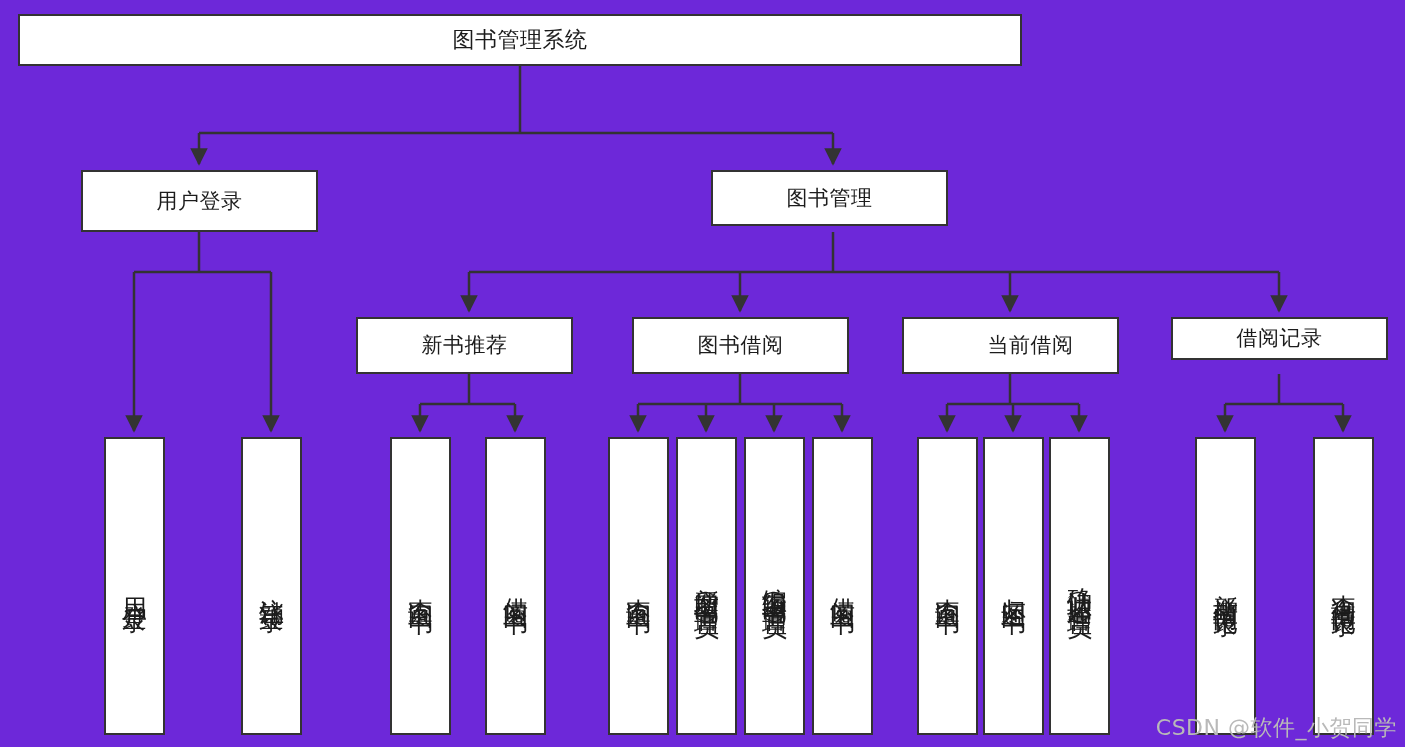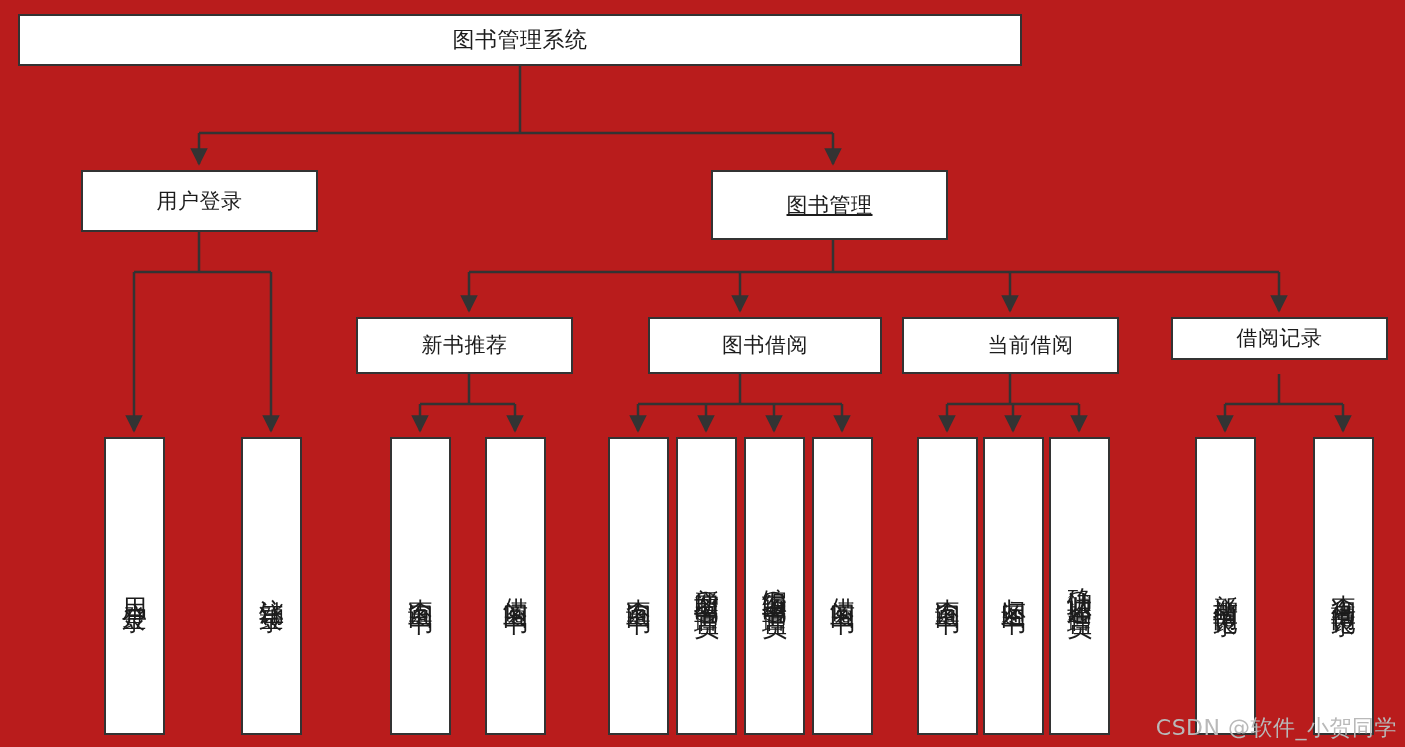--- a/index.html
+++ b/index.html
@@ -7,21 +7,21 @@
     padding: 0;
     background: #ffffff;
   }
   body {
     font-family: "DejaVu Sans", "Liberation Sans", sans-serif;
   }
   #canvas {
     position: relative;
     width: 1405px;
     height: 747px;
-    background: #b91c1c;
+    background: #6d28d9;
     overflow: hidden;
   }
   .edges {
     position: absolute;
     left: 0;
     top: 0;
     width: 1405px;
     height: 747px;
     pointer-events: none;
   }
@@ -125,28 +125,28 @@
     </g>
   </svg>
 
   <div class="node h root" style="left:18px; top:14px; width:1004px; height:52px;">
     <span class="label">图书管理系统</span>
   </div>
 
   <div class="node h" style="left:81px; top:170px; width:237px; height:62px;">
     <span class="label">用户登录</span>
   </div>
-  <div class="node h" style="left:711px; top:170px; width:237px; height:70px;text-decoration:underline;">
+  <div class="node h" style="left:711px; top:170px; width:237px; height:56px;">
     <span class="label">图书管理</span>
   </div>
 
   <div class="node h" style="left:356px; top:317px; width:217px; height:57px;">
     <span class="label">新书推荐</span>
   </div>
-  <div class="node h" style="left:648px; top:317px; width:234px; height:57px;">
+  <div class="node h" style="left:632px; top:317px; width:217px; height:57px;">
     <span class="label">图书借阅</span>
   </div>
   <div class="node h" style="left:902px; top:317px; width:217px; height:57px;padding-left:40px;">
     <span class="label">当前借阅</span>
   </div>
   <div class="node h" style="left:1171px; top:317px; width:217px; height:43px;">
     <span class="label">借阅记录</span>
   </div>
 
   <div class="node v" style="left:104px; top:437px; width:61px; height:298px;">

